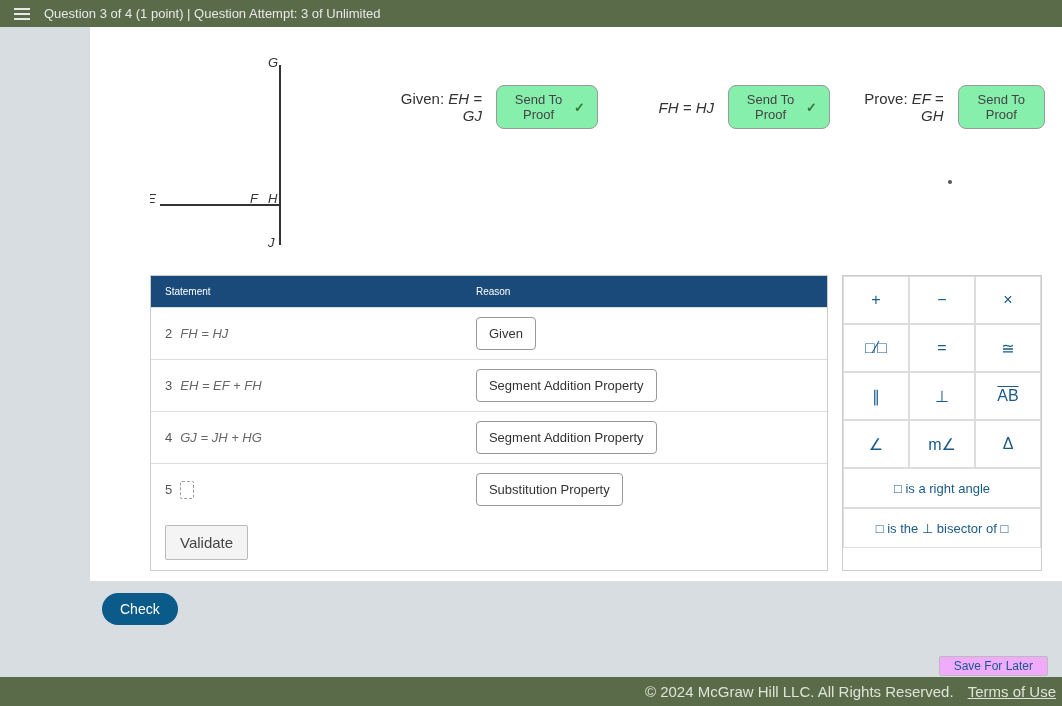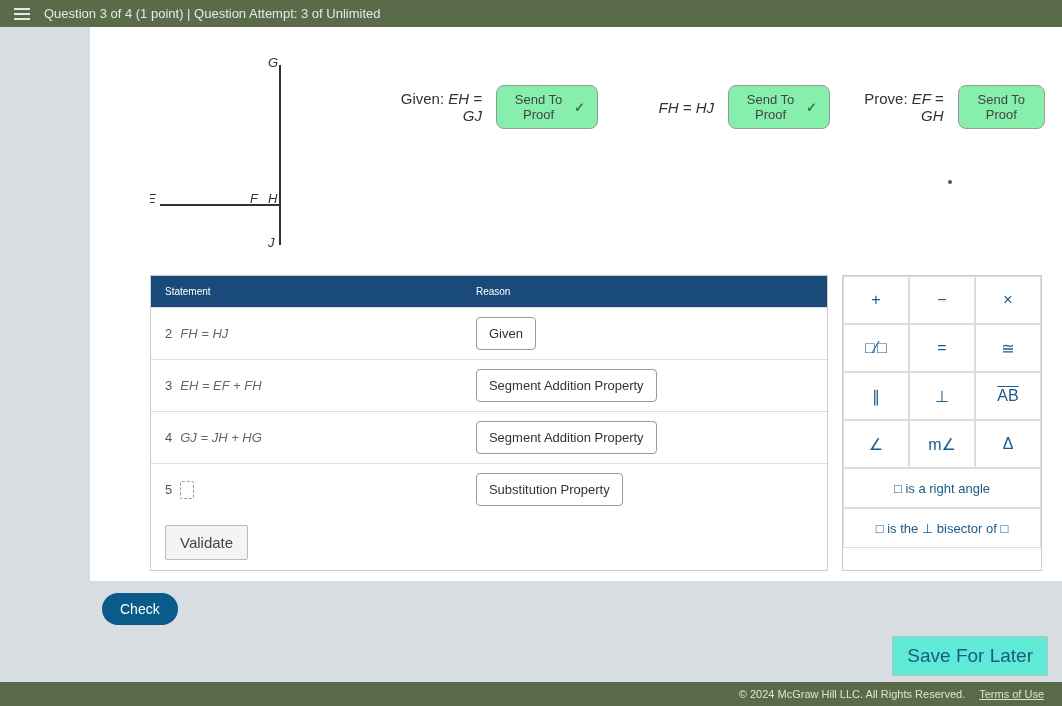--- a/index.html
+++ b/index.html
@@ -29,22 +29,22 @@
 .blank-box { display:inline-block; width: 14px; height: 18px; border: 1px dashed #999; border-radius: 2px; vertical-align: middle; }
 .validate-row { padding: 10px 14px; display: flex; align-items: center; gap: 10px; }
 .validate-btn { border: 1px solid #bbb; background: #f4f4f4; padding: 8px 14px; font-size: 15px; border-radius: 2px; cursor: pointer; color: #444; }
 .incorrect-tag { border: 1px solid #c04040; color: #c04040; font-size: 12px; padding: 6px 10px 6px 16px; position: relative; background: #fff; }
 .incorrect-tag::before { content: ""; position: absolute; left: -7px; top: 50%; transform: translateY(-50%) rotate(45deg); width: 12px; height: 12px; border-left: 1px solid #c04040; border-bottom: 1px solid #c04040; background: #fff; }
 .palette { width: 200px; border: 1px solid #ccc; background: #fff; }
 .pal-grid { display: grid; grid-template-columns: repeat(3, 1fr); }
 .pal-cell { border: 1px solid #ddd; height: 48px; display: flex; align-items: center; justify-content: center; font-size: 16px; color: #1a5a8a; cursor: pointer; background: #fff; }
 .pal-wide { grid-column: span 3; font-size: 13px; height: 40px; }
 .check-btn { background: #0a5a8a; color: #fff; border: none; padding: 8px 18px; border-radius: 16px; font-size: 14px; margin: 12px 0 0 102px; cursor: pointer; }
-.footer { position: absolute; bottom: 0; left: 0; right: 0; background: #5a6b4a; color: #dde4d6; font-size: 11px; padding: 6px 18px; display: flex; justify-content: flex-end; align-items: center; gap: 14px; }
-.save-later { background: #5eead4; color: #1a5a8a; border: 1px solid #bbb; padding: 8px 14px; font-size: 19px; border-radius: 2px; cursor: pointer; position: absolute; right: 14px; bottom: 30px; }
+.footer { position: absolute; bottom: 0; left: 0; right: 0; background: #5a6b4a; color: #dde4d6; font-size: 15px; padding: 6px 6px; display: flex; justify-content: flex-end; align-items: center; gap: 14px; }
+.save-later { background: #f0abfc; color: #1a5a8a; border: 1px solid #bbb; padding: 2px 14px; font-size: 12px; border-radius: 2px; cursor: pointer; position: absolute; right: 14px; bottom: 30px; }
 .terms { text-decoration: underline; cursor: pointer; }
 .overline { text-decoration: overline; }
 .dot { position: absolute; width: 4px; height: 4px; background: #555; border-radius: 50%; right: 110px; top: 180px; }
 </style>
 </head>
 <body>
 
 
 
 <div class="topbar">

